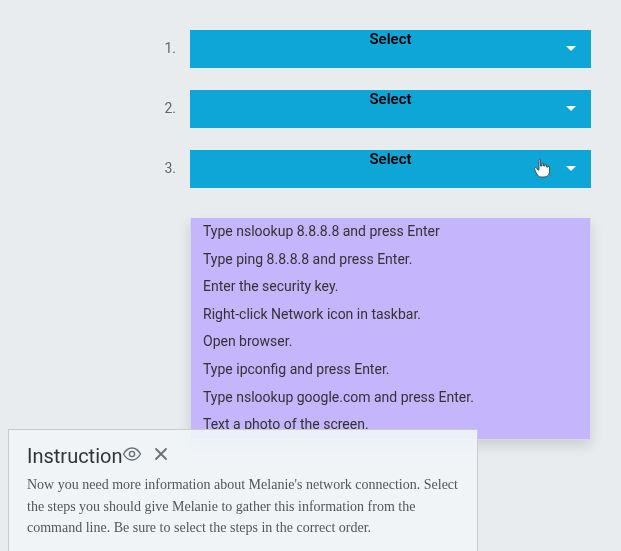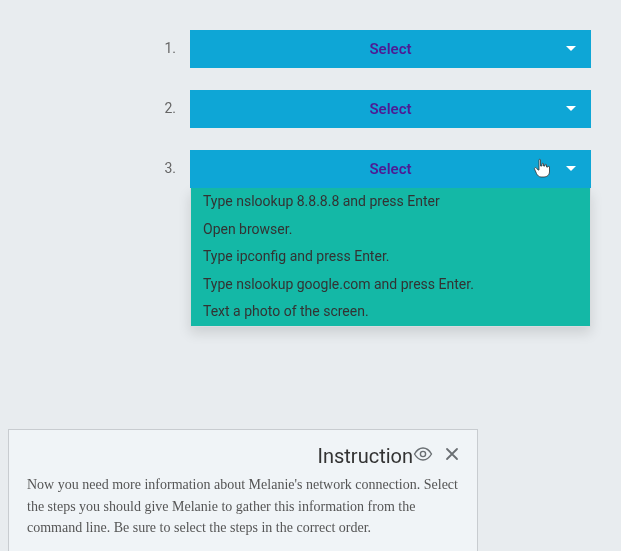--- a/index.html
+++ b/index.html
@@ -27,43 +27,44 @@
       font-size: 14px;
       margin-top: 10px;
     }
     .dropdown {
       flex: 1;
       position: relative;
     }
     .select-btn {
       width: 100%;
       background: #0ea6d6;
-      color: #4c1d95;
+      color: #000000;
       border: none;
       height: 38px;
       display: flex;
-      align-items: center;
+      align-items: flex-start;
       justify-content: center;
       position: relative;
       cursor: pointer;
       font-weight: 600;
       font-size: 15px;
     }
     .caret {
       position: absolute;
       right: 14px;
       top: 50%;
       transform: translateY(-50%);
     }
     .caret svg { display: block; }
     .options {
-      background: #14b8a6;
+      background: #c4b5fd;
       border: 1px solid #d8dcdf;
       border-top: none;
       box-shadow: 0 6px 12px rgba(0,0,0,0.12);
+      margin-top: 30px;
     }
     .option {
       padding: 4px 12px;
       font-size: 14px;
       color: #333;
       cursor: pointer;
       line-height: 1.4;
     }
     .cursor {
       position: absolute;
@@ -78,21 +79,21 @@
       bottom: 0;
       width: 470px;
       background: rgba(240,244,247,0.92);
       border: 1px solid #c8ccd0;
       border-bottom: none;
       padding: 14px 18px 12px 18px;
     }
     .instr-head {
       display: flex;
       align-items: center;
-      justify-content: flex-end;
+      justify-content: flex-start;
       margin-bottom: 6px;
     }
     .instr-title {
       font-size: 20px;
       color: #333;
       font-weight: 400;
     }
     .instr-icons {
       display: flex;
       gap: 12px;
@@ -150,20 +151,23 @@
           </svg>
         </span>
         <span class="caret">
           <svg width="12" height="8" viewBox="0 0 12 8">
               <path d="M1 1 L6 6 L11 1" fill="#fff"></path>
             </svg>
         </span>
       </div>
       <div class="options">
         <div class="option">Type nslookup 8.8.8.8 and press Enter</div>
+        <div class="option">Type ping 8.8.8.8 and press Enter.</div>
+        <div class="option">Enter the security key.</div>
+        <div class="option">Right-click Network icon in taskbar.</div>
         <div class="option">Open browser.</div>
         <div class="option">Type ipconfig and press Enter.</div>
         <div class="option">Type nslookup google.com and press Enter.</div>
         <div class="option">Text a photo of the screen.</div>
       </div>
     </div>
   </div>
 
 </div>
 

